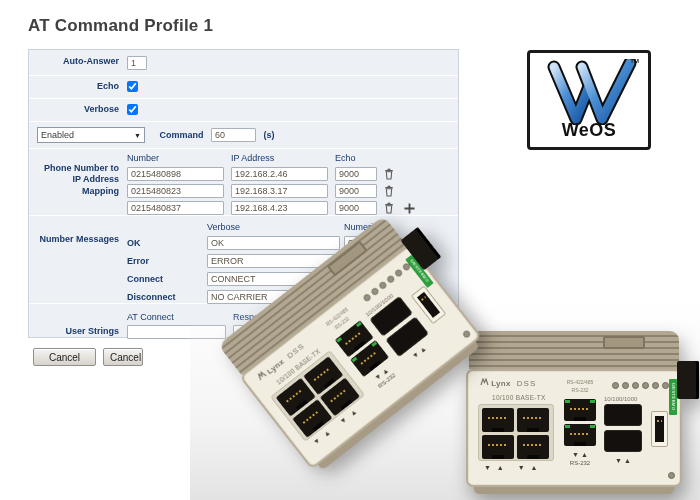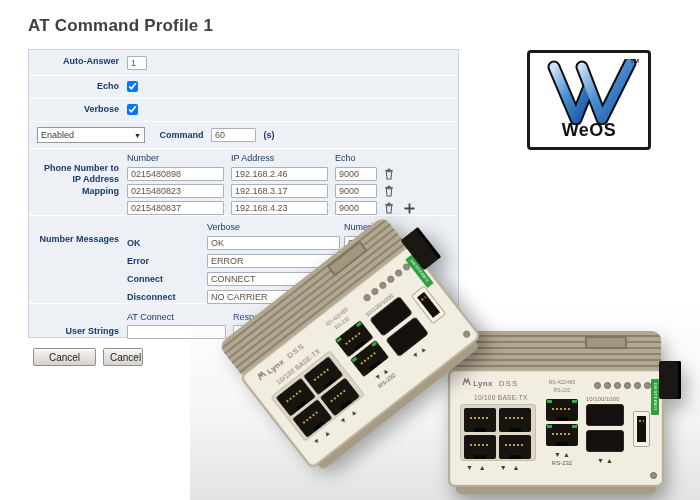--- a/index.html
+++ b/index.html
@@ -88,21 +88,21 @@
   .weos .weos-text{
     position:absolute;left:0;right:0;bottom:6px;text-align:center;
     font-size:18px;font-weight:bold;color:#111;letter-spacing:.5px;
   }
   
   .photo-bg{
     position:absolute;left:190px;top:300px;width:510px;height:200px;z-index:0;
     background:linear-gradient(to bottom, rgba(240,240,240,0) 0%, rgba(236,236,236,.55) 60%, #e3e3e3 100%);
   }
   .device{position:absolute;width:216px;z-index:2;filter:drop-shadow(4px 9px 9px rgba(0,0,0,.32));}
-  .device.upright{left:448px;top:331px;}
+  .device.upright{left:466px;top:331px;}
   .device.tilted{left:243px;top:263px;transform:rotate(-38deg);z-index:3;}
   .fins{
     height:38px;margin:0 3px;border-radius:9px 9px 0 0;position:relative;
     background:repeating-linear-gradient(to bottom,#b2a791 0 4px,#8d826f 4px 6px);
   }
   .fin-slot{
     position:absolute;right:34px;top:5px;width:42px;height:13px;
     background:#a2967f;border:2px solid #7e7460;border-radius:2px;box-sizing:border-box;
   }
   .face{

